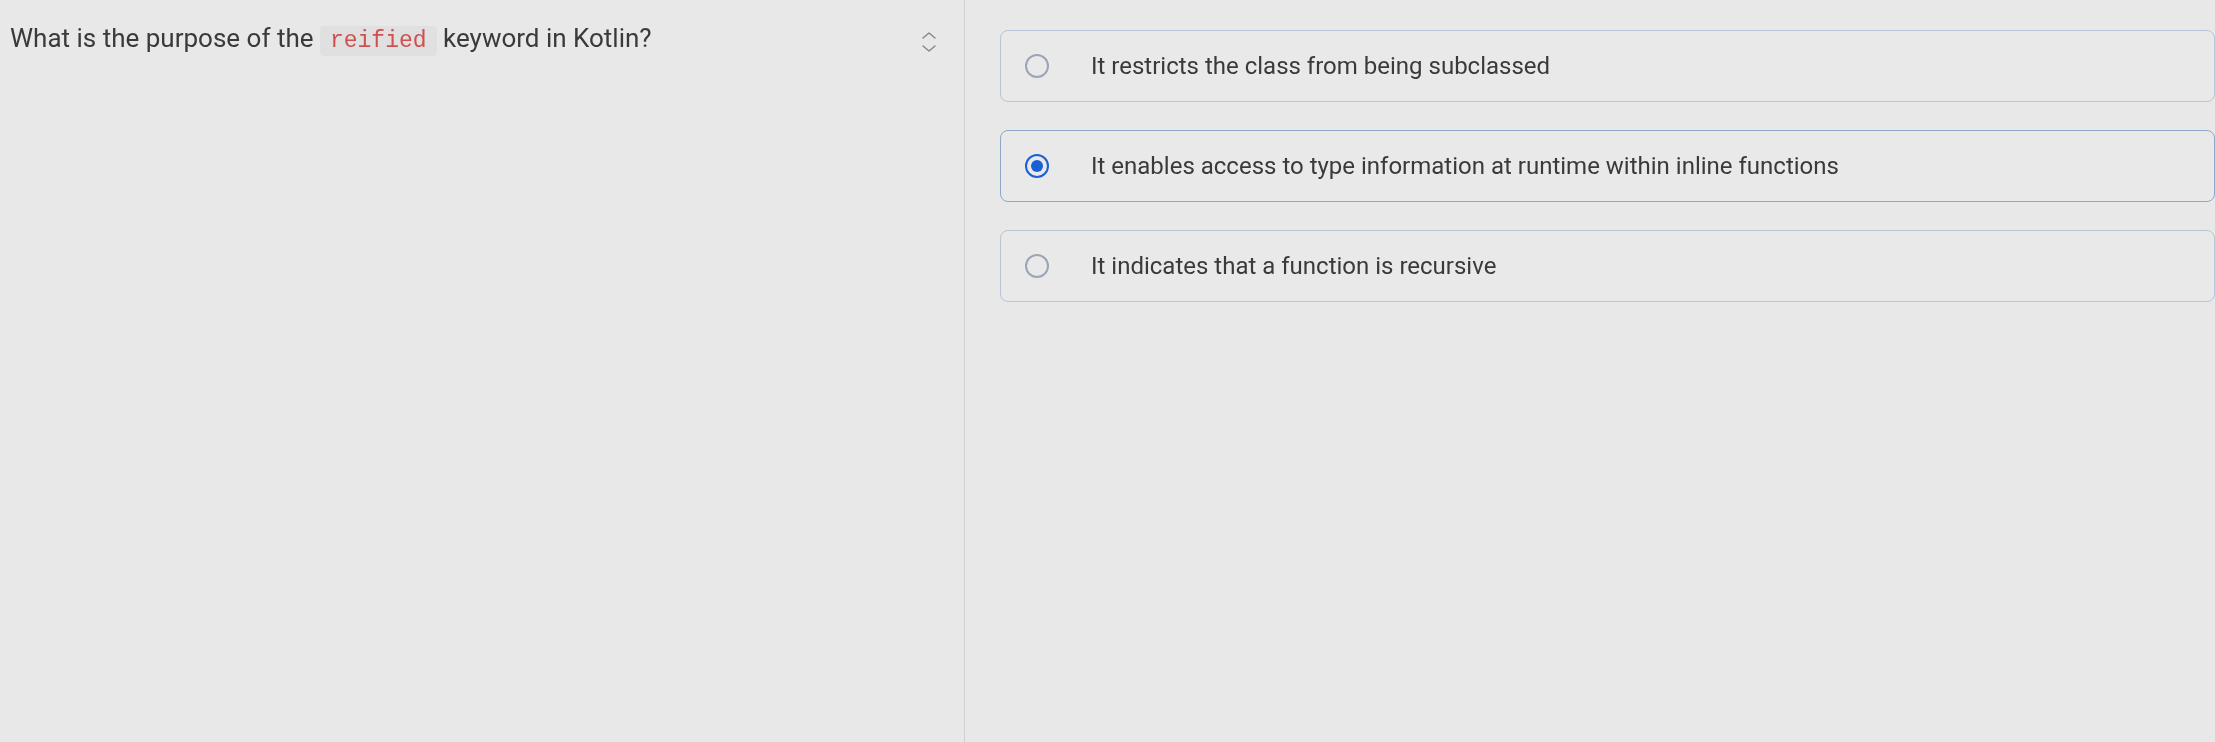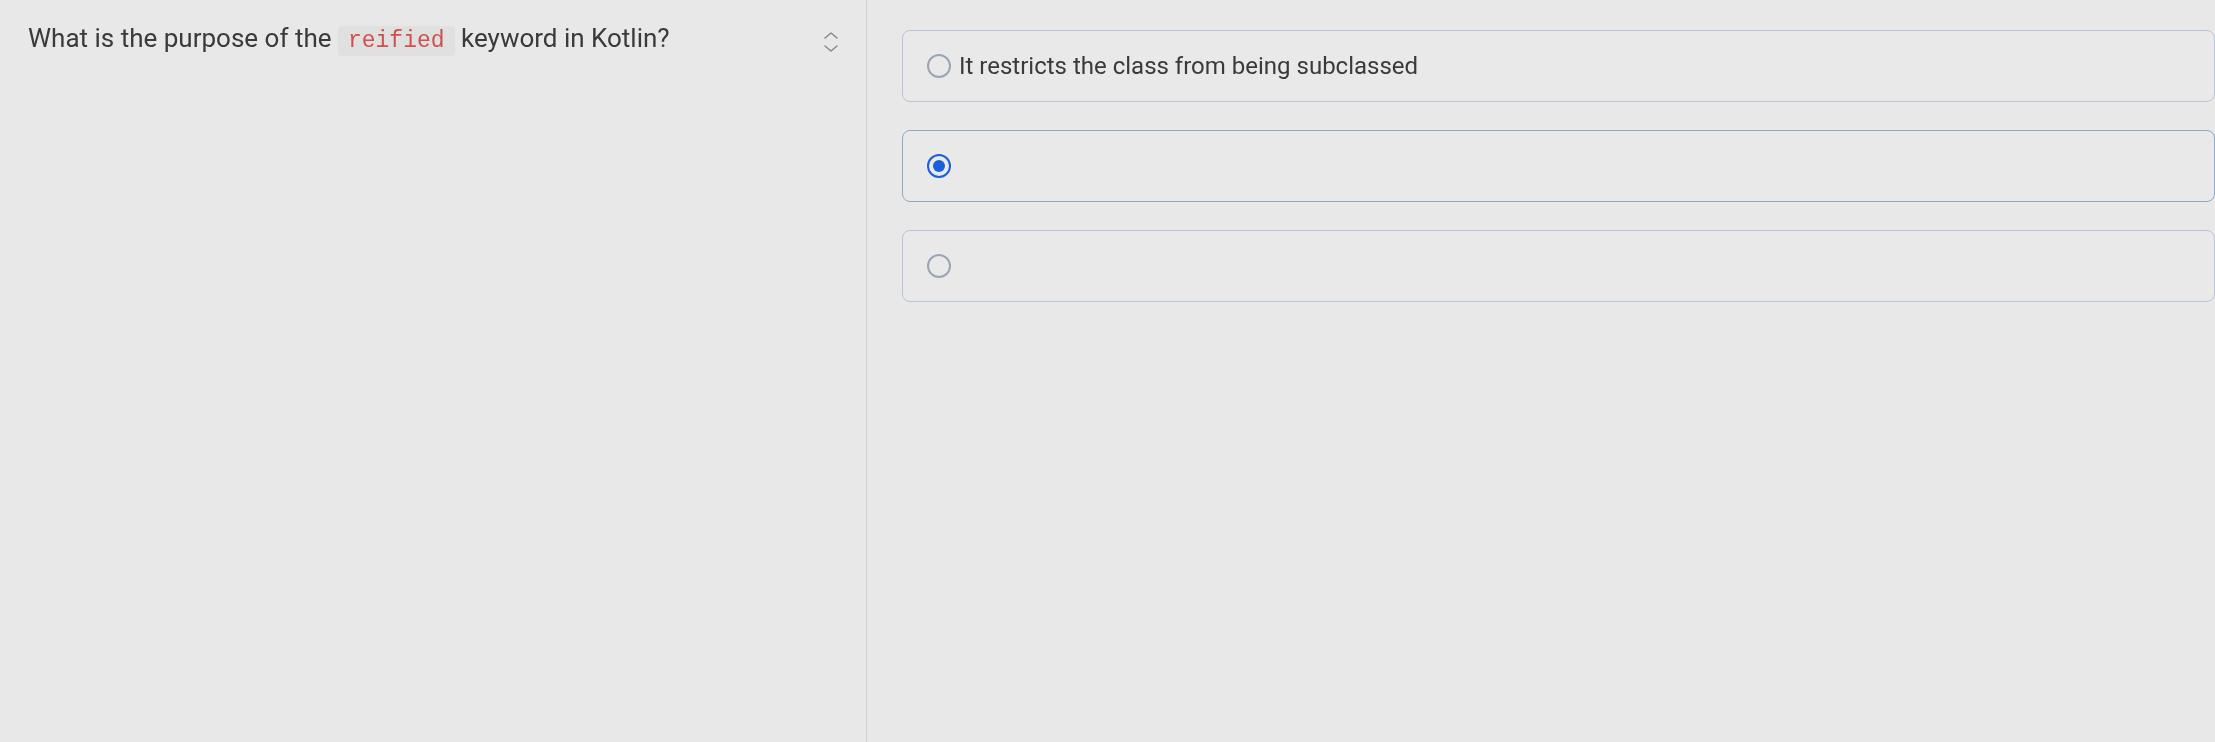--- a/index.html
+++ b/index.html
@@ -9,22 +9,22 @@
     }
     body {
       font-family: -apple-system, BlinkMacSystemFont, "Segoe UI", Roboto, Helvetica, Arial, sans-serif;
       background: #e8e8e8;
       width: 2215px;
       height: 742px;
       display: flex;
       overflow: hidden;
     }
     .left-panel {
-      width: 867px;
-      padding: 20px 10px 20px 28px;
+      width: 965px;
+      padding: 20px 10px 20px 10px;
       position: relative;
       border-right: 1px solid #d0d0d0;
     }
     .question-text {
       font-size: 26px;
       color: #3a3a3a;
       line-height: 1.4;
     }
     .code-inline {
       font-family: "Consolas", "Monaco", "Courier New", monospace;
@@ -57,21 +57,21 @@
       display: flex;
       flex-direction: column;
       gap: 28px;
     }
     .option-card {
       border: 1px solid #b8c5d6;
       border-radius: 8px;
       padding: 20px 24px;
       display: flex;
       align-items: center;
-      gap: 8px;
+      gap: 42px;
       background: rgba(255,255,255,0.05);
       cursor: pointer;
       min-height: 72px;
     }
     .option-card.selected {
       border-color: #90a8c8;
     }
     .radio {
       width: 24px;
       height: 24px;
@@ -115,20 +115,22 @@
 
 <div class="right-panel">
 
   <div class="option-card">
     <div class="radio"></div>
     <div class="option-label">It restricts the class from being subclassed</div>
   </div>
 
   <div class="option-card selected">
     <div class="radio checked"></div>
+    <div class="option-label">It enables access to type information at runtime within inline functions</div>
   </div>
 
   <div class="option-card">
     <div class="radio"></div>
+    <div class="option-label">It indicates that a function is recursive</div>
   </div>
 
 
 </div>
 
 </body></html>

